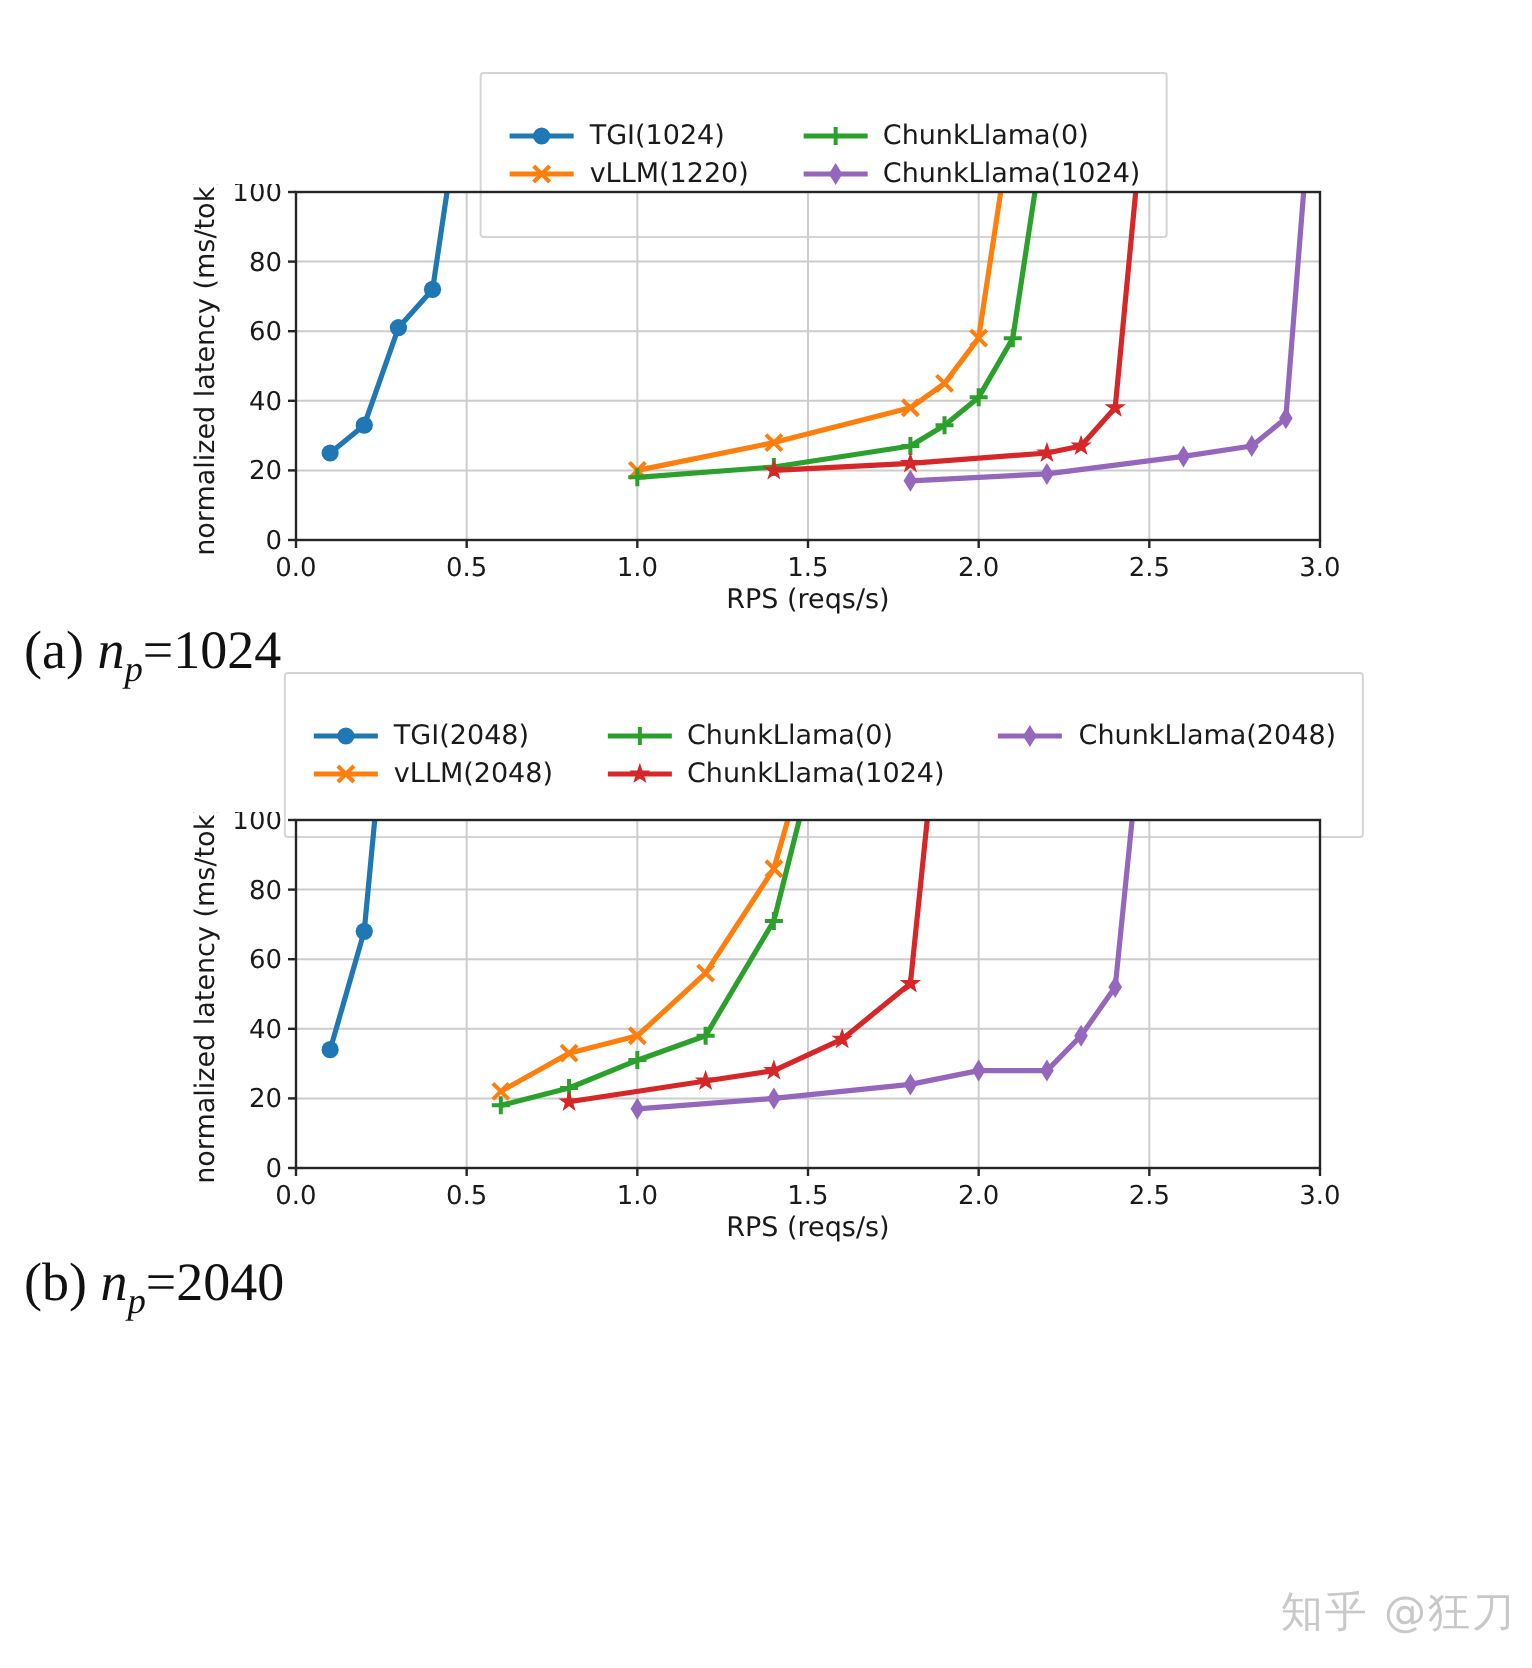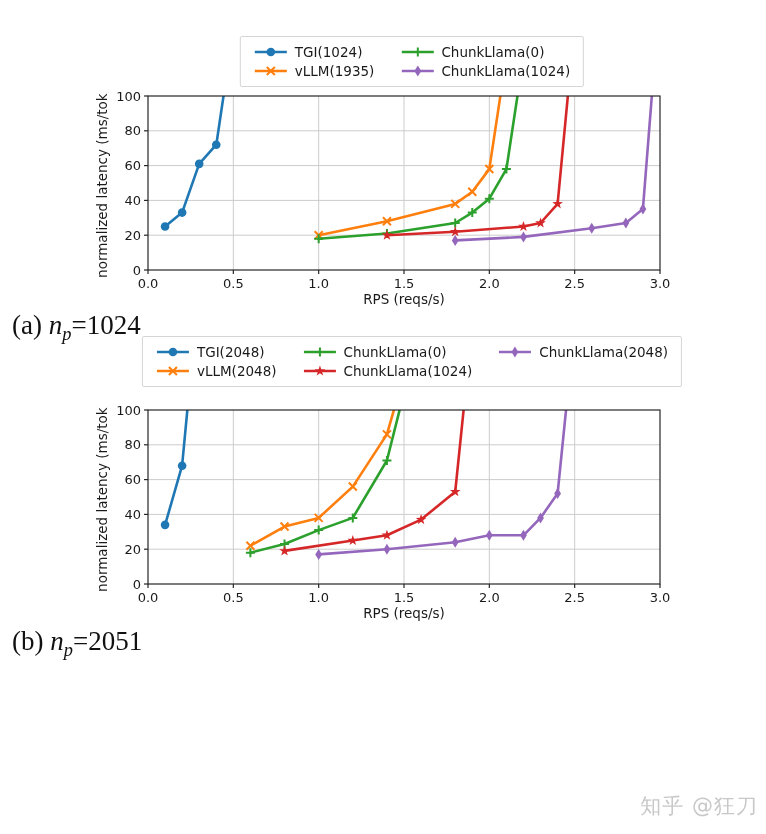--- a/index.html
+++ b/index.html
@@ -5,21 +5,21 @@
   html,body{margin:0;padding:0;background:#ffffff;}
   #page{
     position:relative;width:766px;height:834px;background:#ffffff;
     font-family:"DejaVu Sans","Liberation Sans",sans-serif;overflow:hidden;
   }
   .legend{
     position:absolute;left:412px;transform:translateX(-50%);
     display:grid;grid-template-rows:auto auto;grid-auto-flow:column;
     column-gap:26px;row-gap:3px;
     border:1px solid #d5d5d5;border-radius:2px;background:#ffffff;
-    padding:7px 13px;font-size:13.5px;color:#1a1a1a;white-space:nowrap;
+    padding:23px 13px;font-size:13.5px;color:#1a1a1a;white-space:nowrap;
   }
   .legend-item{display:flex;align-items:center;gap:7px;}
   .chart{position:absolute;left:0;}
   .subcap{
     position:absolute;left:12px;width:766px;
     font-family:"Liberation Serif","DejaVu Serif",serif;font-size:27px;color:#111;
   }
   .figcap{
     position:absolute;left:28px;top:694px;width:714px;
     font-family:"Liberation Serif","DejaVu Serif",serif;font-size:28.5px;
@@ -45,21 +45,21 @@
           <line x1="1" y1="7" x2="33" y2="7" stroke="#1f77b4" stroke-width="2.6"></line>
           <circle cx="17" cy="7" r="4.3" fill="#1f77b4"></circle>
         </svg>
         <span>TGI(1024)</span>
       </div>
       <div class="legend-item">
         <svg width="34" height="14" viewBox="0 0 34 14">
           <line x1="1" y1="7" x2="33" y2="7" stroke="#ff7f0e" stroke-width="2.6"></line>
           <path d="M13,3L21,11M13,11L21,3" stroke="#ff7f0e" stroke-width="2" fill="none"></path>
         </svg>
-        <span>vLLM(1935)</span>
+        <span>vLLM(1220)</span>
       </div>
       <div class="legend-item">
         <svg width="34" height="14" viewBox="0 0 34 14">
           <line x1="1" y1="7" x2="33" y2="7" stroke="#2ca02c" stroke-width="2.6"></line>
           <path d="M17,2.5L17,11.5M12.5,7L21.5,7" stroke="#2ca02c" stroke-width="2" fill="none"></path>
         </svg>
         <span>ChunkLlama(0)</span>
       </div>
       <div class="legend-item">
         <svg width="34" height="14" viewBox="0 0 34 14">
@@ -266,18 +266,18 @@
       <line x1="144" y1="73.60000000000001" x2="148" y2="73.60000000000001" stroke="#262626" stroke-width="1.2"></line>
       <text x="141" y="78.10000000000001" text-anchor="end" font-size="13" fill="#1a1a1a">60</text>
       <line x1="144" y1="38.79999999999998" x2="148" y2="38.79999999999998" stroke="#262626" stroke-width="1.2"></line>
       <text x="141" y="43.29999999999998" text-anchor="end" font-size="13" fill="#1a1a1a">80</text>
       <line x1="144" y1="4" x2="148" y2="4" stroke="#262626" stroke-width="1.2"></line>
       <text x="141" y="8.5" text-anchor="end" font-size="13" fill="#1a1a1a">100</text>
       <text x="404" y="212" text-anchor="middle" font-size="13.5" fill="#1a1a1a">RPS (reqs/s)</text>
       <text x="107" y="91" text-anchor="middle" font-size="13.5" fill="#1a1a1a" transform="rotate(-90 107 91)">normalized latency (ms/tok)</text>
     </svg>
 
-  <div class="subcap" style="top:626px"><span>(b) </span><i class="mvar">n</i><sub class="msub">p</sub><span>=2051</span></div>
+  <div class="subcap" style="top:626px"><span>(b) </span><i class="mvar">n</i><sub class="msub">p</sub><span>=2040</span></div>
 
 
   <div class="watermark">知乎 @狂刀</div>
 
 </div>
 
 </body></html>

